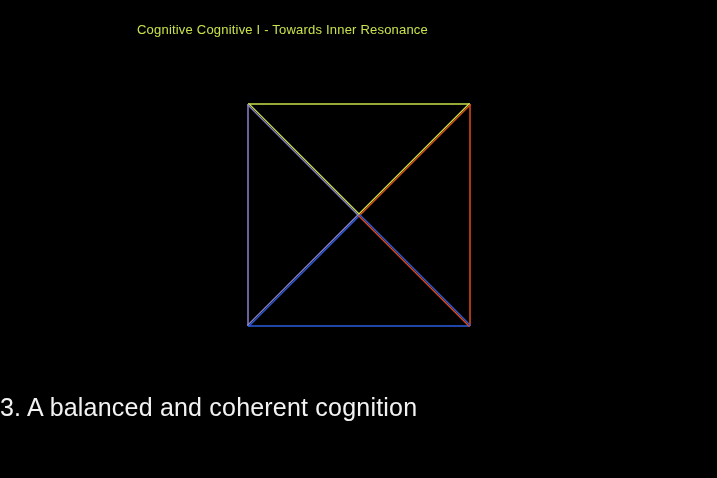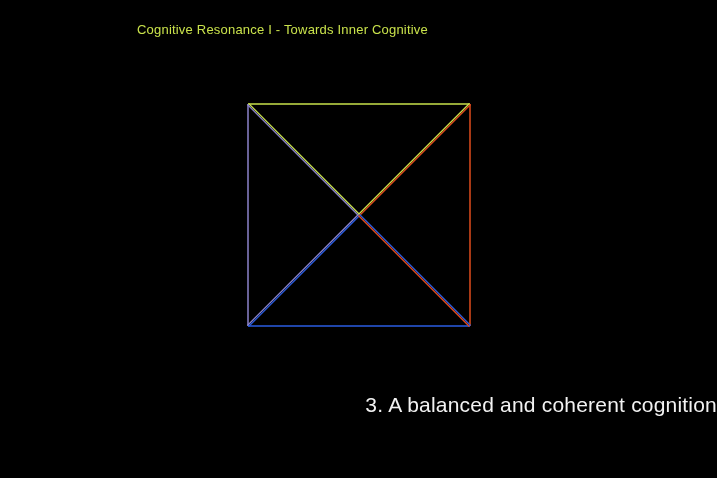--- a/index.html
+++ b/index.html
@@ -34,31 +34,31 @@
   .figure-wrap svg {
     display: block;
     width: 226px;
     height: 226px;
   }
   .slide-caption {
     position: absolute;
     left: 0;
     top: 393px;
     width: 717px;
-    text-align: right;
-    font-size: 21px;
+    text-align: left;
+    font-size: 25px;
     font-weight: 500;
     letter-spacing: 0.2px;
     color: #f2f2f2;
   }
 </style>
 </head>
 <body>
 
-<div class="slide-title">Cognitive Resonance I - Towards Inner Cognitive</div>
+<div class="slide-title">Cognitive Cognitive I - Towards Inner Resonance</div>
 
 <div class="figure-wrap">
   <svg viewBox="-2 -2 226 226" xmlns="http://www.w3.org/2000/svg">
 
     <line x1="0" y1="0" x2="222" y2="0" stroke-width="1.5" stroke="#c9e24b"></line>
     <line x1="0" y1="0" x2="0" y2="222" stroke-width="1.5" stroke="#8c83cb"></line>
     <line x1="222" y1="0" x2="222" y2="222" stroke-width="1.5" stroke="#e14c1d"></line>
     <line x1="0" y1="222" x2="222" y2="222" stroke-width="1.5" stroke="#2a5de2"></line>
 
     <line x1="0.57" y1="-0.57" x2="111.57" y2="110.43" stroke-width="1.3" stroke="#c9e24b"></line>

